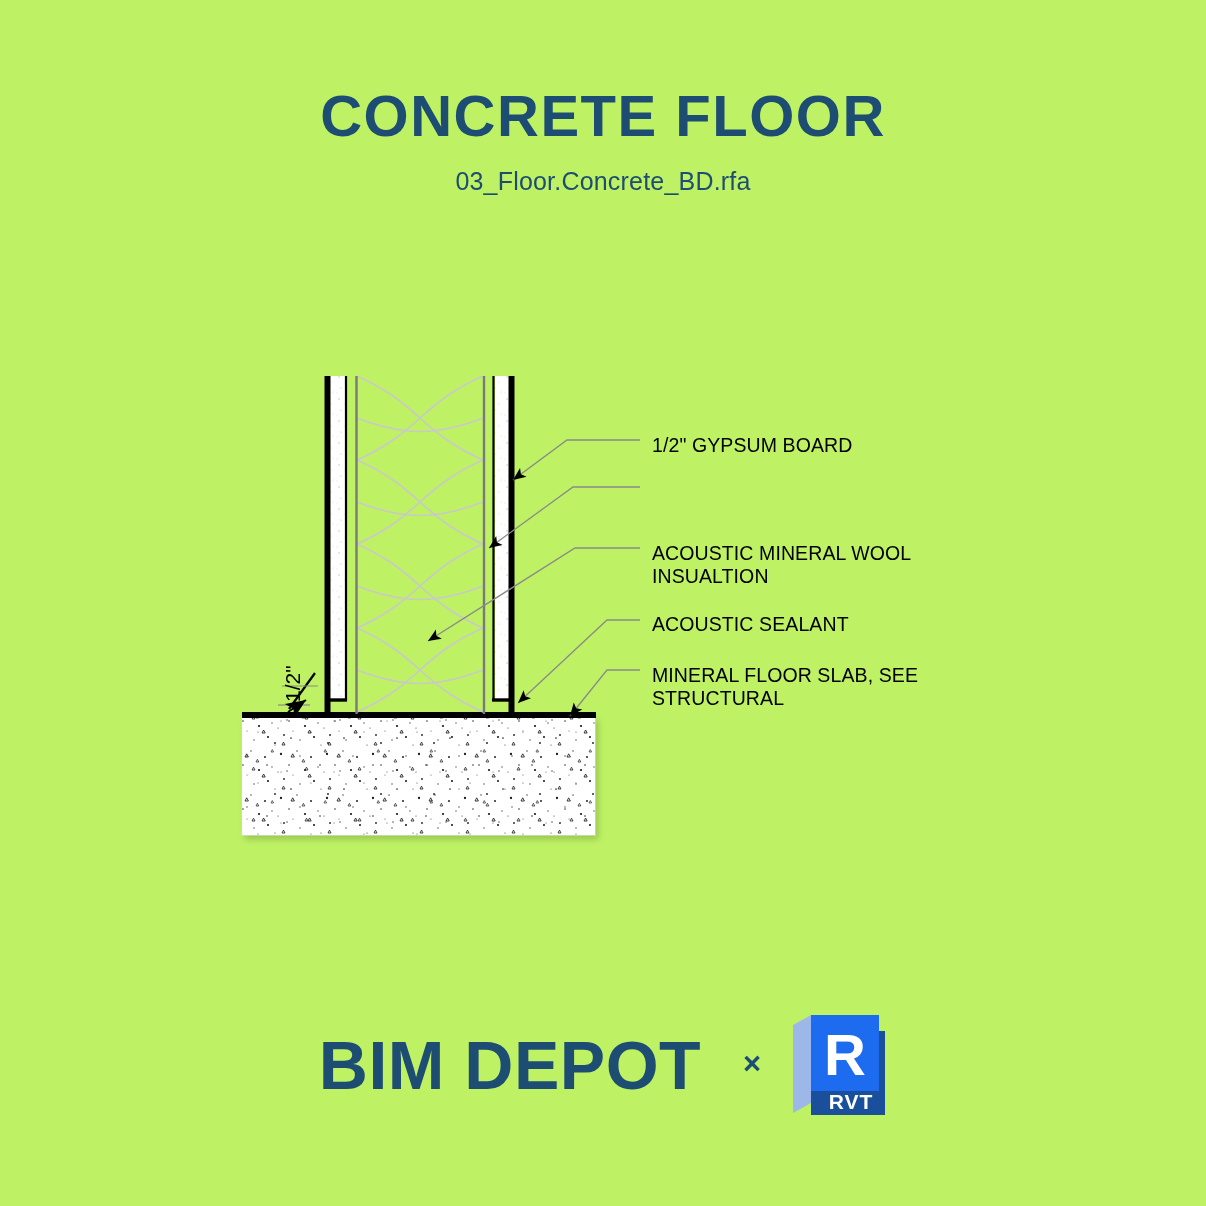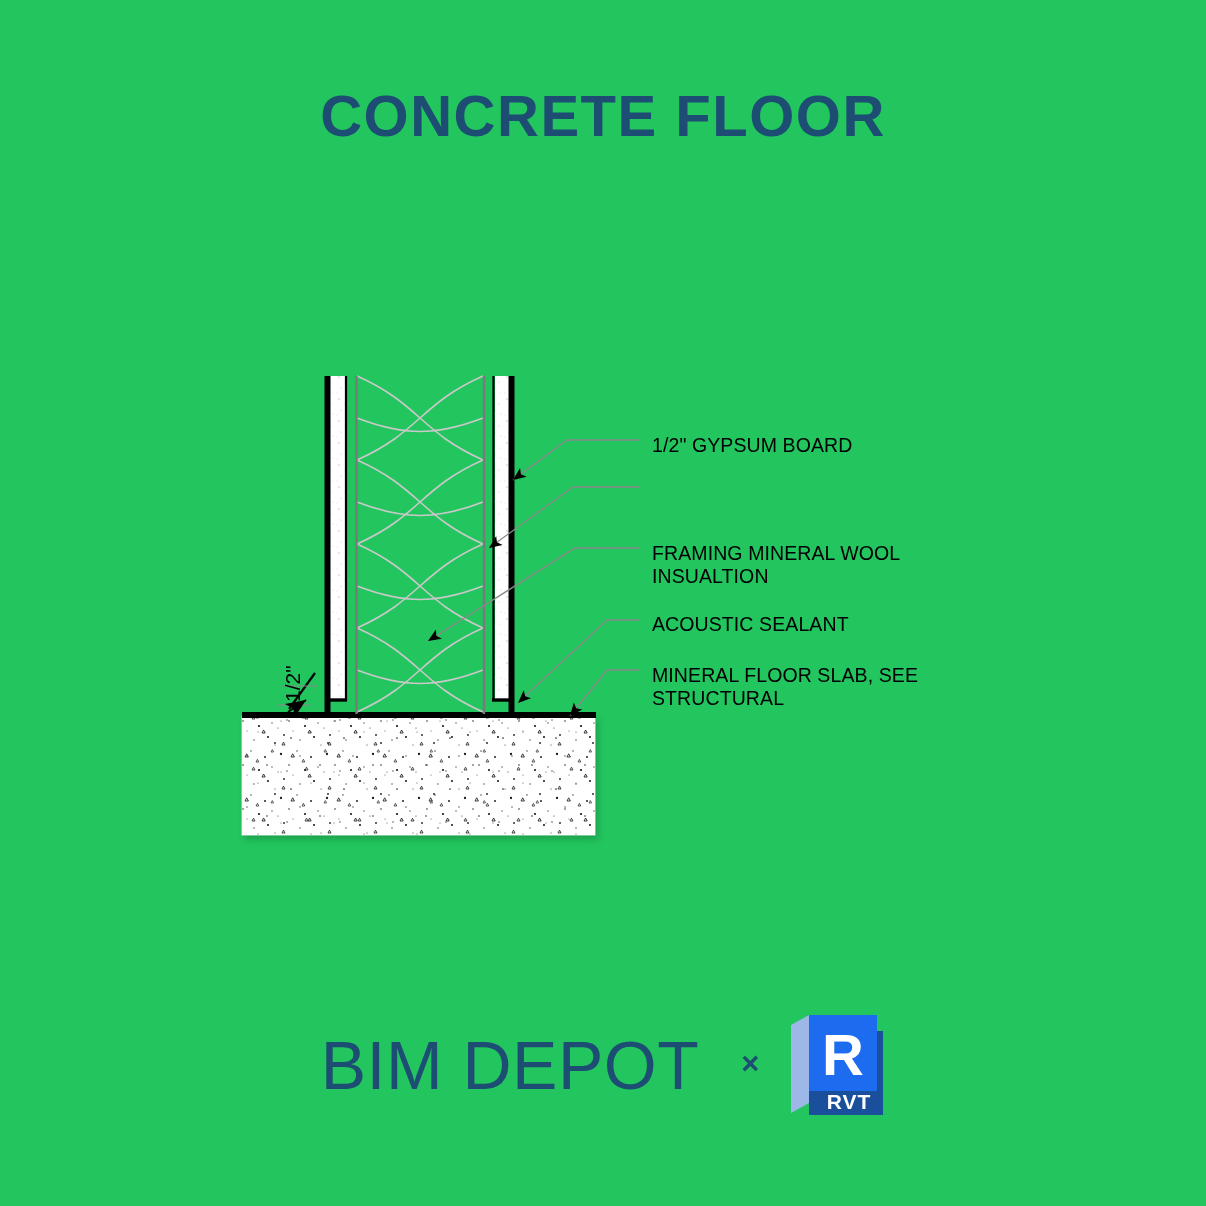--- a/index.html
+++ b/index.html
@@ -12,21 +12,21 @@
     height: 1206px;
     font-family: "Liberation Sans", sans-serif;
     position: relative;
     overflow: hidden;
   }
   #sheet {
     position: absolute;
     left: 0; top: 0;
     width: 1206px;
     height: 1206px;
-    background: #22c55e;
+    background: #bef264;
   }
 
   
   .header {
     position: absolute;
     left: 0;
     top: 86px;
     width: 1206px;
     text-align: center;
   }
@@ -76,21 +76,21 @@
     top: 1000px;
     width: 1206px;
     height: 130px;
     display: flex;
     align-items: center;
     justify-content: center;
   }
   .brand-name {
     font-family: "Liberation Sans", sans-serif;
     font-size: 68px;
-    font-weight: normal;
+    font-weight: bold;
     color: #1d4d73;
     letter-spacing: 0.5px;
     line-height: 1;
   }
   .brand-x {
     font-family: "Liberation Sans", sans-serif;
     font-size: 31px;
     font-weight: bold;
     color: #1d4d73;
     margin: 0 30px 0 42px;
@@ -103,20 +103,21 @@
     position: relative;
   }
 </style>
 </head>
 <body>
 
 <div id="sheet">
 
   <div class="header">
     <div class="title">CONCRETE FLOOR</div>
+    <div class="subtitle">03_Floor.Concrete_BD.rfa</div>
   </div>
 
   <svg id="drawing" viewBox="0 0 1206 1206">
     <defs>
 
       <marker id="arrow" viewBox="0 0 12 10" refX="11" refY="5" markerWidth="11" markerHeight="9" orient="auto-start-reverse">
         <path d="M 11 5 L 0 0.3 L 2.6 5 L 0 9.7 Z" fill="#000000"></path>
       </marker>
 
       <pattern id="gypStipple" x="0" y="0" width="14" height="22" patternUnits="userSpaceOnUse">
@@ -232,21 +233,21 @@
 
       <path d="M 640 620 L 607 620 L 518 703" marker-end="url(#arrow)"></path>
 
       <path d="M 640 670 L 607 670 L 570 716" marker-end="url(#arrow)"></path>
     </g>
   </svg>
 
   <div class="annot" style="left:652px; top:434px;">1/2" GYPSUM BOARD</div>
 
 
-  <div class="annot" style="left:652px; top:542px;">FRAMING MINERAL WOOL
+  <div class="annot" style="left:652px; top:542px;">ACOUSTIC MINERAL WOOL
 INSUALTION</div>
 
   <div class="annot" style="left:652px; top:613px;">ACOUSTIC SEALANT</div>
 
   <div class="annot" style="left:652px; top:664px;">MINERAL FLOOR SLAB, SEE
 STRUCTURAL</div>
 
   <div class="footer">
     <div class="brand-name">BIM DEPOT</div>
     <div class="brand-x">×</div>

